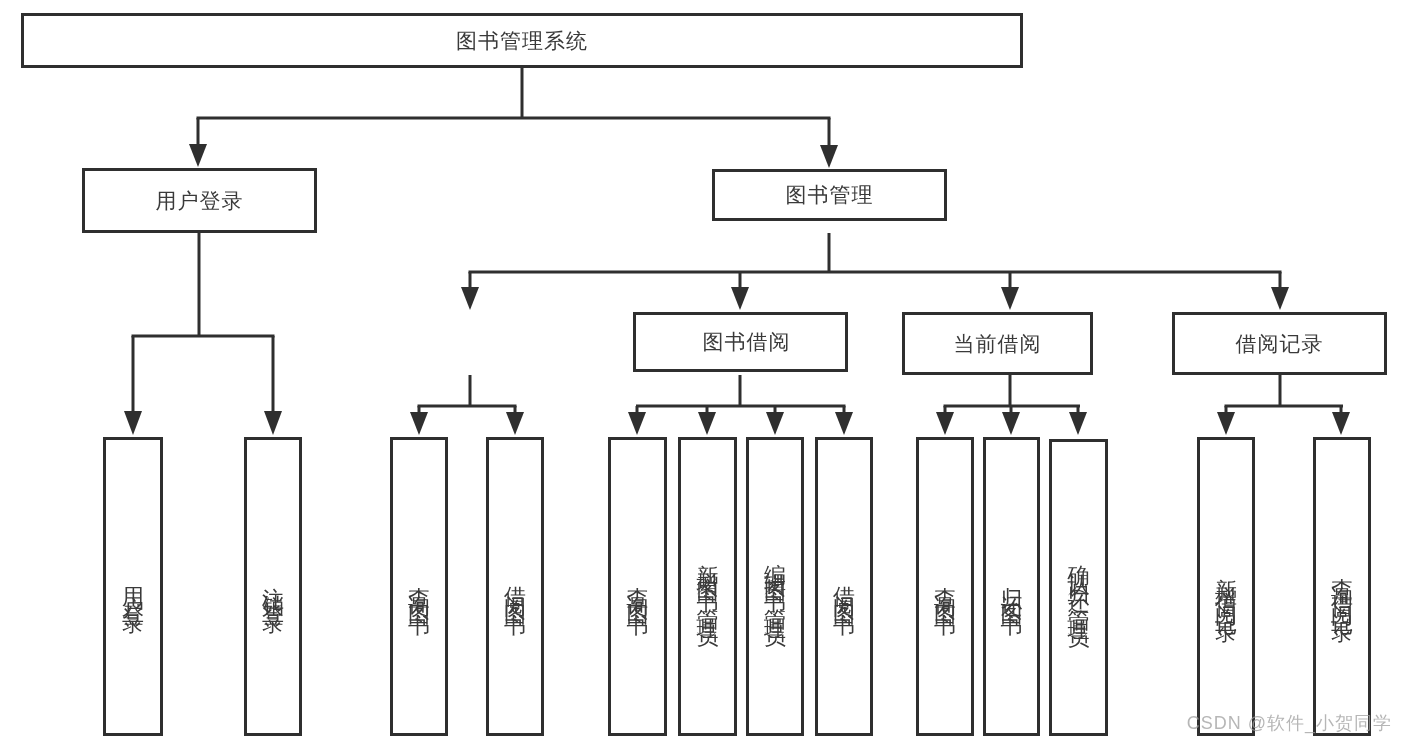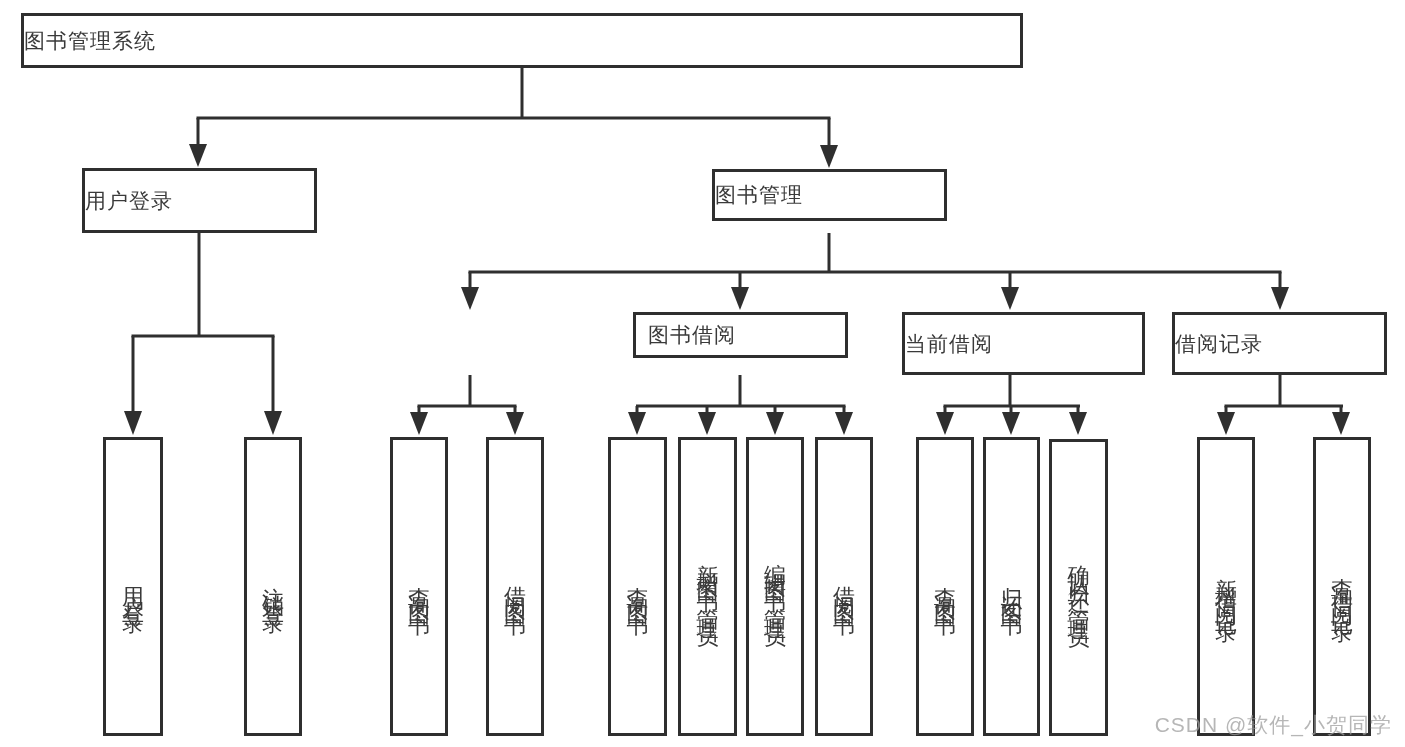--- a/index.html
+++ b/index.html
@@ -29,20 +29,21 @@
     fill: #2f2f2f;
     stroke: none;
   }
   .hbox {
     position: absolute;
     box-sizing: border-box;
     border: 3px solid #2f2f2f;
     background: #ffffff;
     display: flex;
     align-items: center;
+    justify-content: center;
     font-size: 21px;
     letter-spacing: 1px;
     color: #3a3a3a;
     z-index: 1;
   }
   .vbox {
     position: absolute;
     box-sizing: border-box;
     border: 3px solid #2f2f2f;
     background: #ffffff;
@@ -58,21 +59,21 @@
     letter-spacing: 9px;
     color: #3a3a3a;
     line-height: 1;
     white-space: nowrap;
   }
   #watermark {
     position: absolute;
     right: 13px;
     top: 711px;
     z-index: 3;
-    font-size: 21px;
+    font-size: 18px;
     letter-spacing: 1px;
     color: #9e9e9e;
     opacity: 0.75;
     white-space: nowrap;
   }
 </style>
 </head>
 <body>
 
 <div id="stage">
@@ -143,24 +144,24 @@
     <span>图书管理系统</span>
   </div>
 
   <div class="hbox" style="left:82px; top:168px; width:235px; height:65px;">
     <span>用户登录</span>
   </div>
   <div class="hbox" style="left:712px; top:169px; width:235px; height:52px;">
     <span>图书管理</span>
   </div>
 
-  <div class="hbox" style="left:633px; top:312px; width:215px; height:46px;padding-left:12px;">
+  <div class="hbox" style="left:633px; top:312px; width:215px; height:60px;padding-left:12px;">
     <span>图书借阅</span>
   </div>
-  <div class="hbox" style="left:902px; top:312px; width:243px; height:63px;">
+  <div class="hbox" style="left:902px; top:312px; width:191px; height:63px;">
     <span>当前借阅</span>
   </div>
   <div class="hbox" style="left:1172px; top:312px; width:215px; height:63px;">
     <span>借阅记录</span>
   </div>
 
   <div class="vbox" style="left:103px; top:437px; width:60px; height:299px;">
     <span class="vtext">用户登录</span>
   </div>
   <div class="vbox" style="left:244px; top:437px; width:58px; height:299px;">

